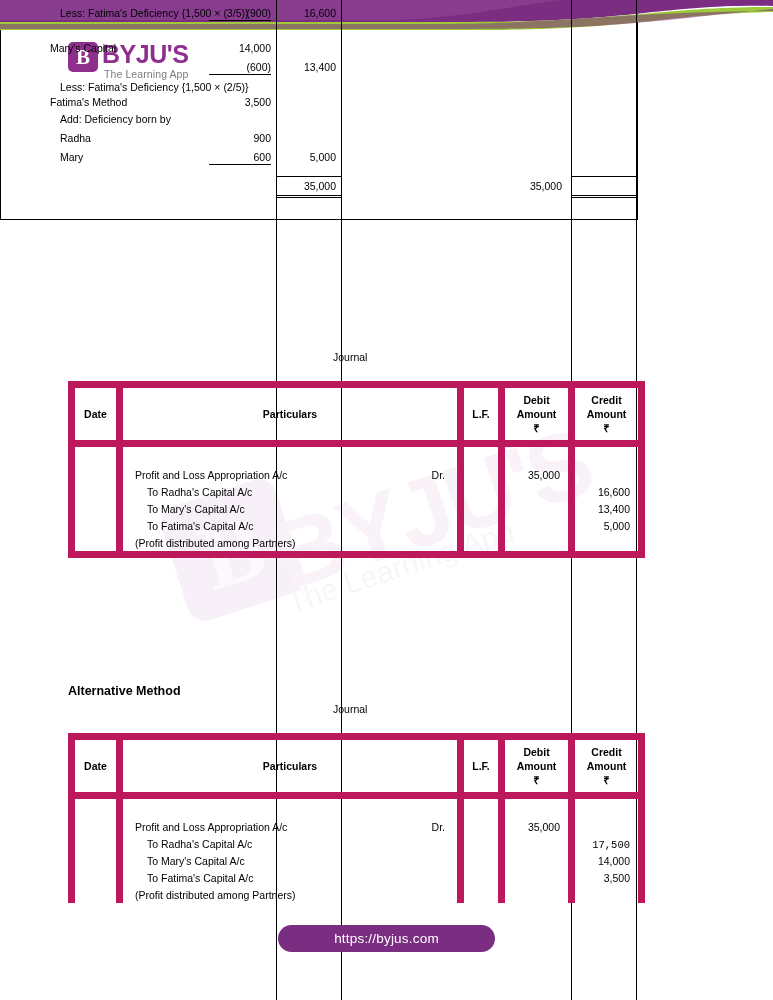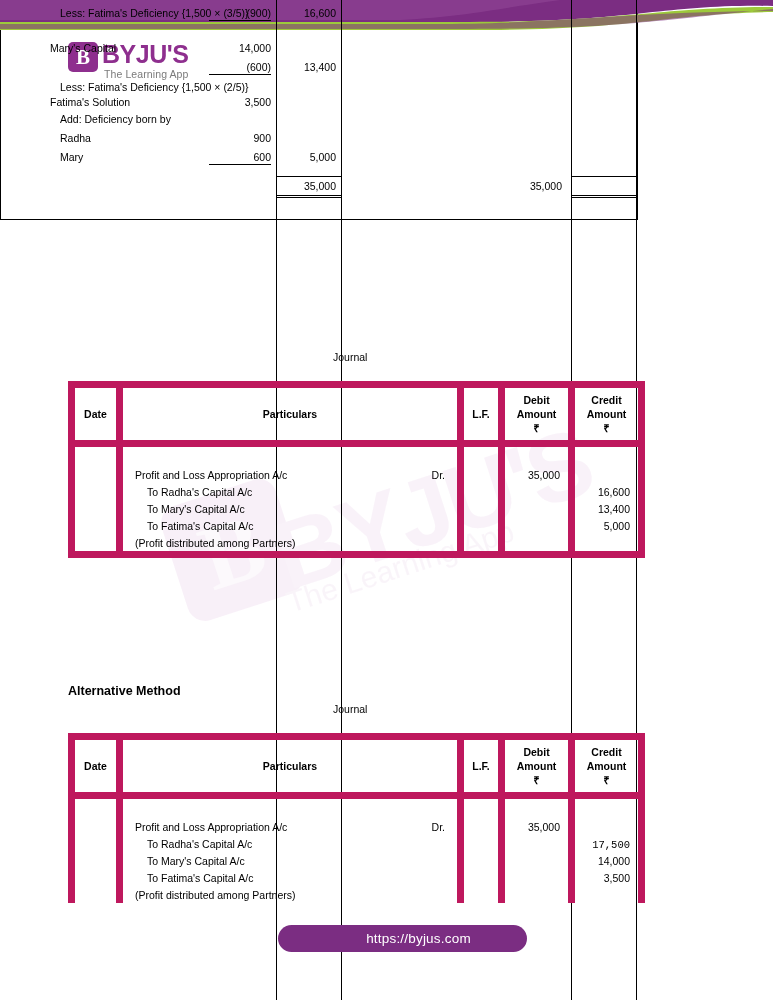--- a/index.html
+++ b/index.html
@@ -314,21 +314,21 @@
     <div class="rule" style="left:209px; top:20px; width:62px;"></div>
 
     <div class="cap-row cap-label" style="top:42px;">Mary's Capital</div>
     <div class="cap-row num-a" style="top:42px;">14,000</div>
 
     <div class="cap-row cap-label ind" style="top:61px;margin-top:20px;">Less: Fatima's Deficiency {1,500 × (2/5)}</div>
     <div class="cap-row num-a" style="top:61px;">(600)</div>
     <div class="cap-row num-b" style="top:61px;">13,400</div>
     <div class="rule" style="left:209px; top:74px; width:62px;"></div>
 
-    <div class="cap-row cap-label" style="top:96px;">Fatima's Solution</div>
+    <div class="cap-row cap-label" style="top:96px;">Fatima's Method</div>
     <div class="cap-row num-a" style="top:96px;">3,500</div>
 
     <div class="cap-row cap-label ind" style="top:113px;">Add: Deficiency born by</div>
 
     <div class="cap-row cap-label ind" style="top:132px;">Radha</div>
     <div class="cap-row num-a" style="top:132px;">900</div>
 
     <div class="cap-row cap-label ind" style="top:151px;">Mary</div>
     <div class="cap-row num-a" style="top:151px;">600</div>
     <div class="cap-row num-b" style="top:151px;">5,000</div>
@@ -439,15 +439,15 @@
         </td>
         <td class="jbody-cell nobottom">
           <div class="jamt" style="top:40px;font-family:Liberation Mono, monospace;">17,500</div>
           <div class="jamt" style="top:56px;">14,000</div>
           <div class="jamt" style="top:73px;">3,500</div>
         </td>
       </tr>
     </tbody>
   </table>
 
-  <a class="footer-pill" href="#" style="text-decoration:none; display:block;padding-left:32px;">https://byjus.com</a>
+  <a class="footer-pill" href="#" style="text-decoration:none; display:block;">https://byjus.com</a>
 
 </div>
 
 </body></html>

